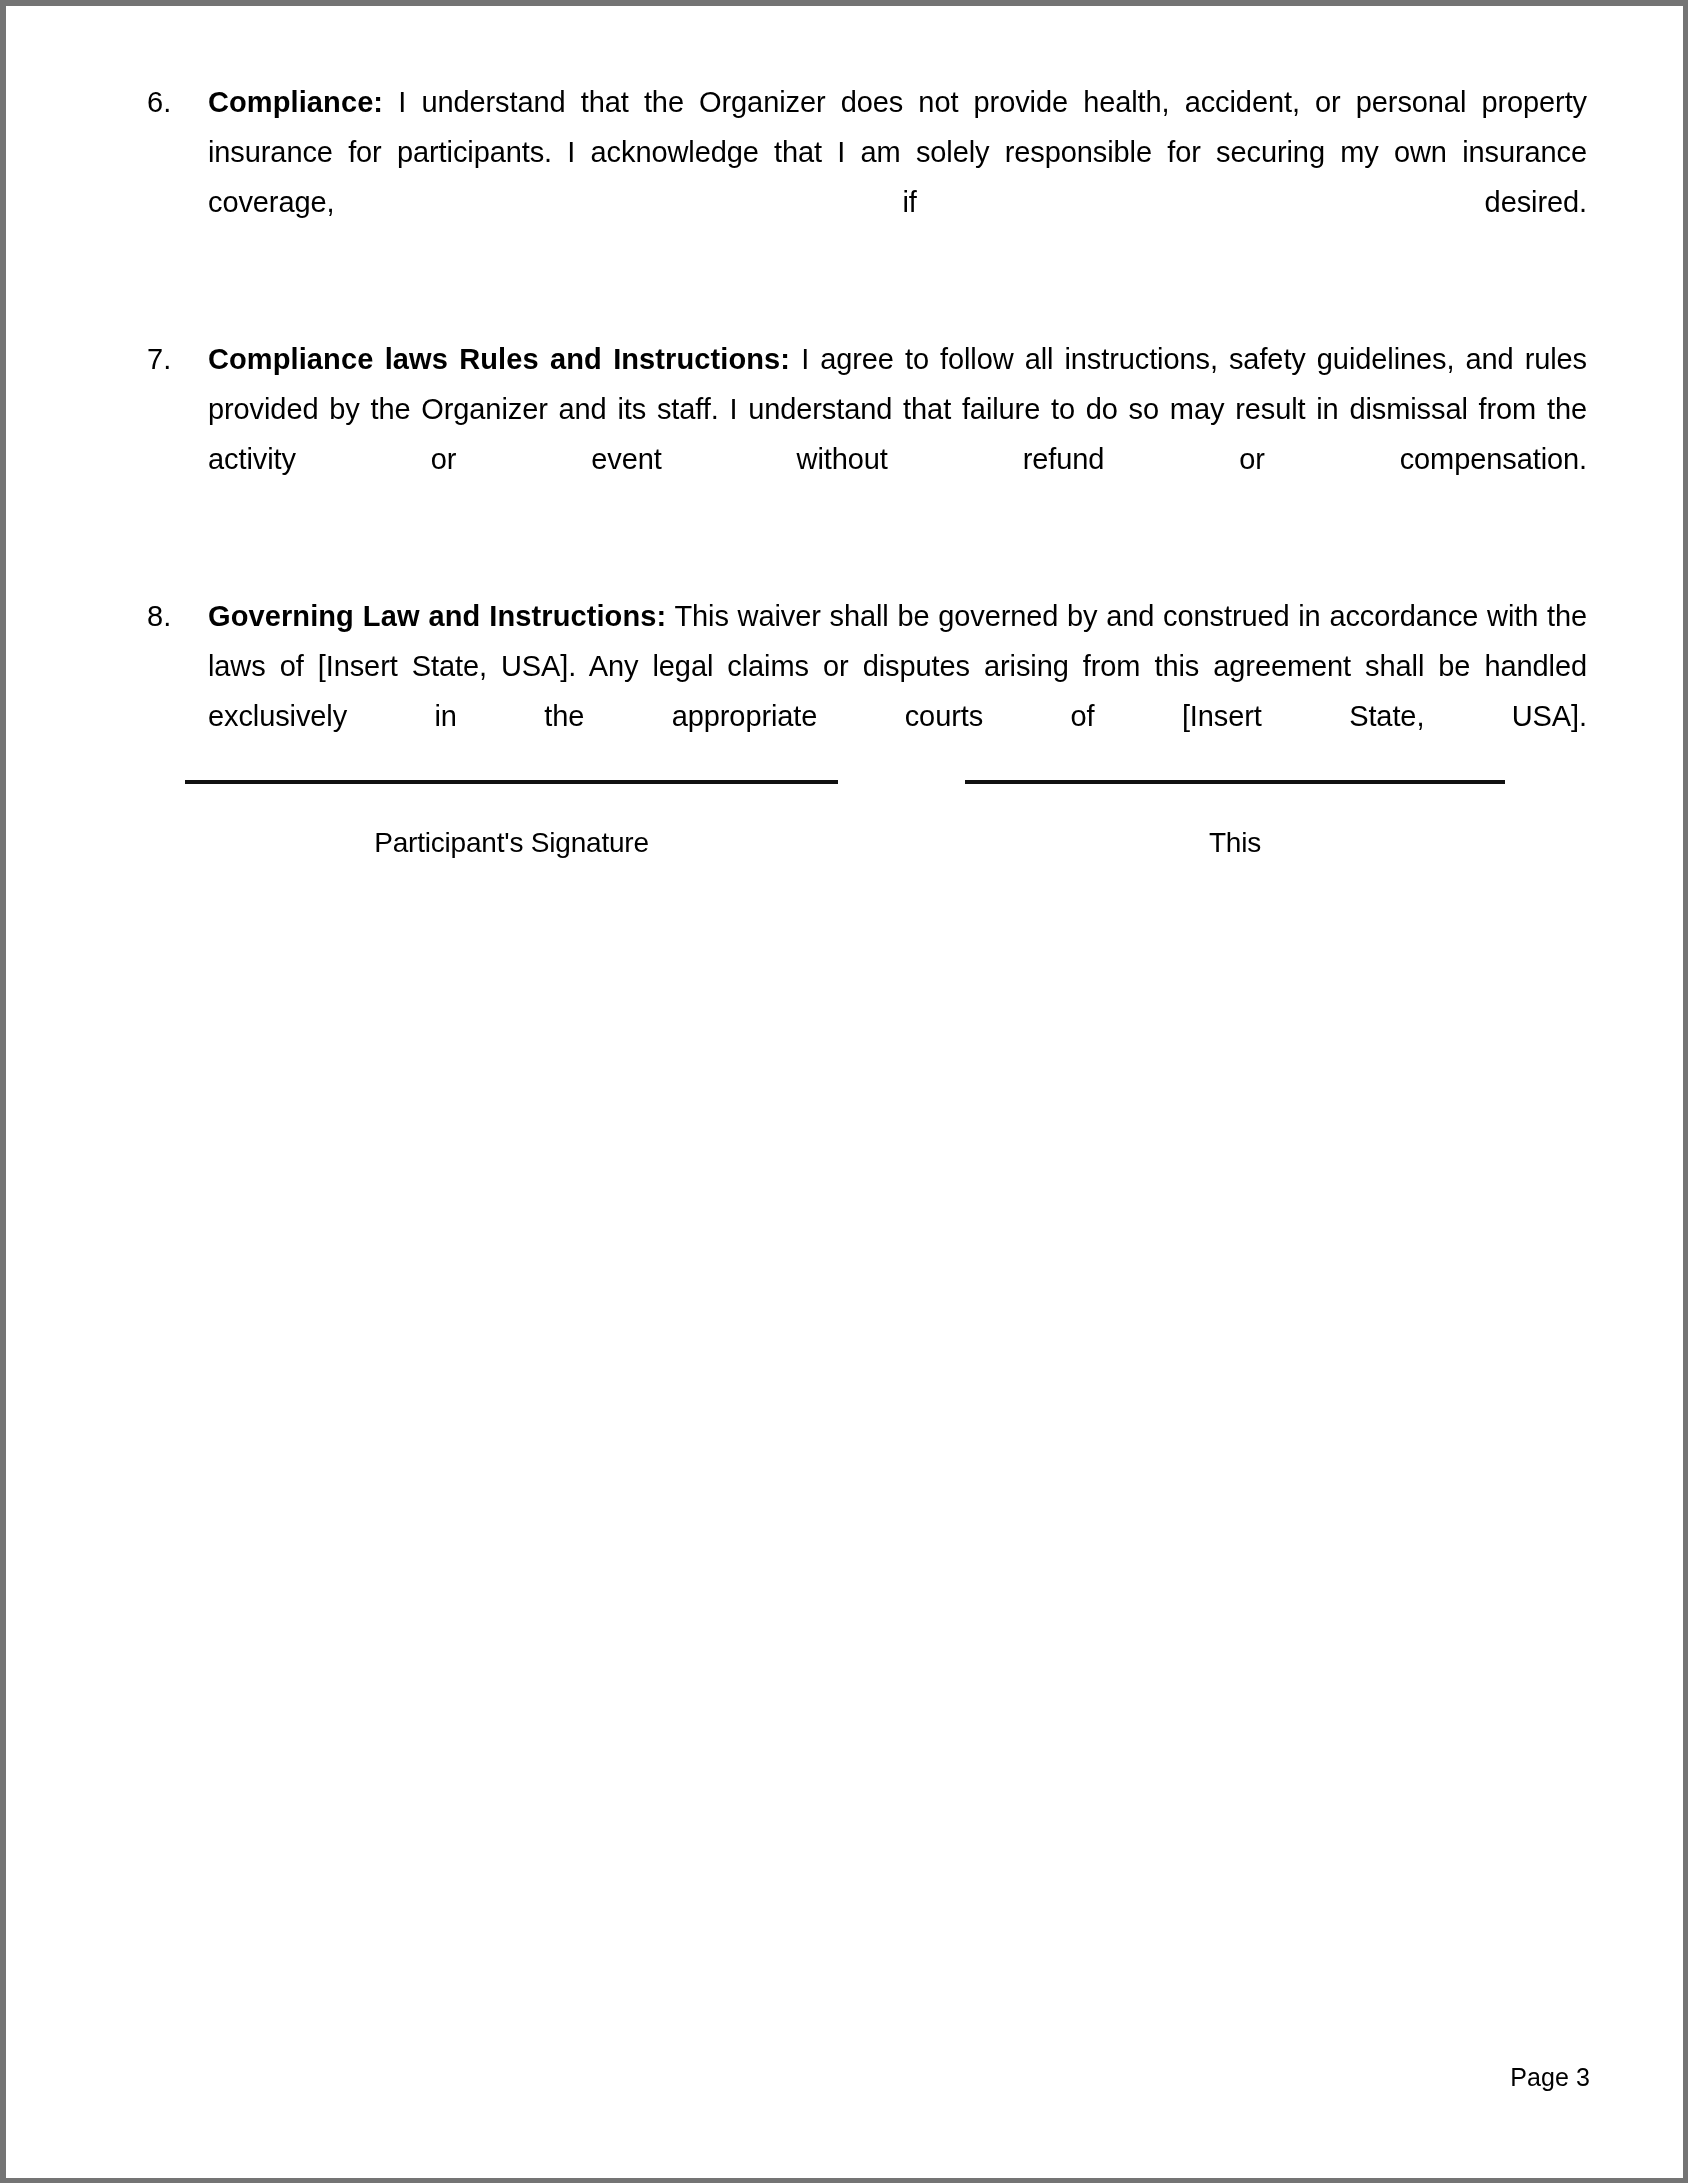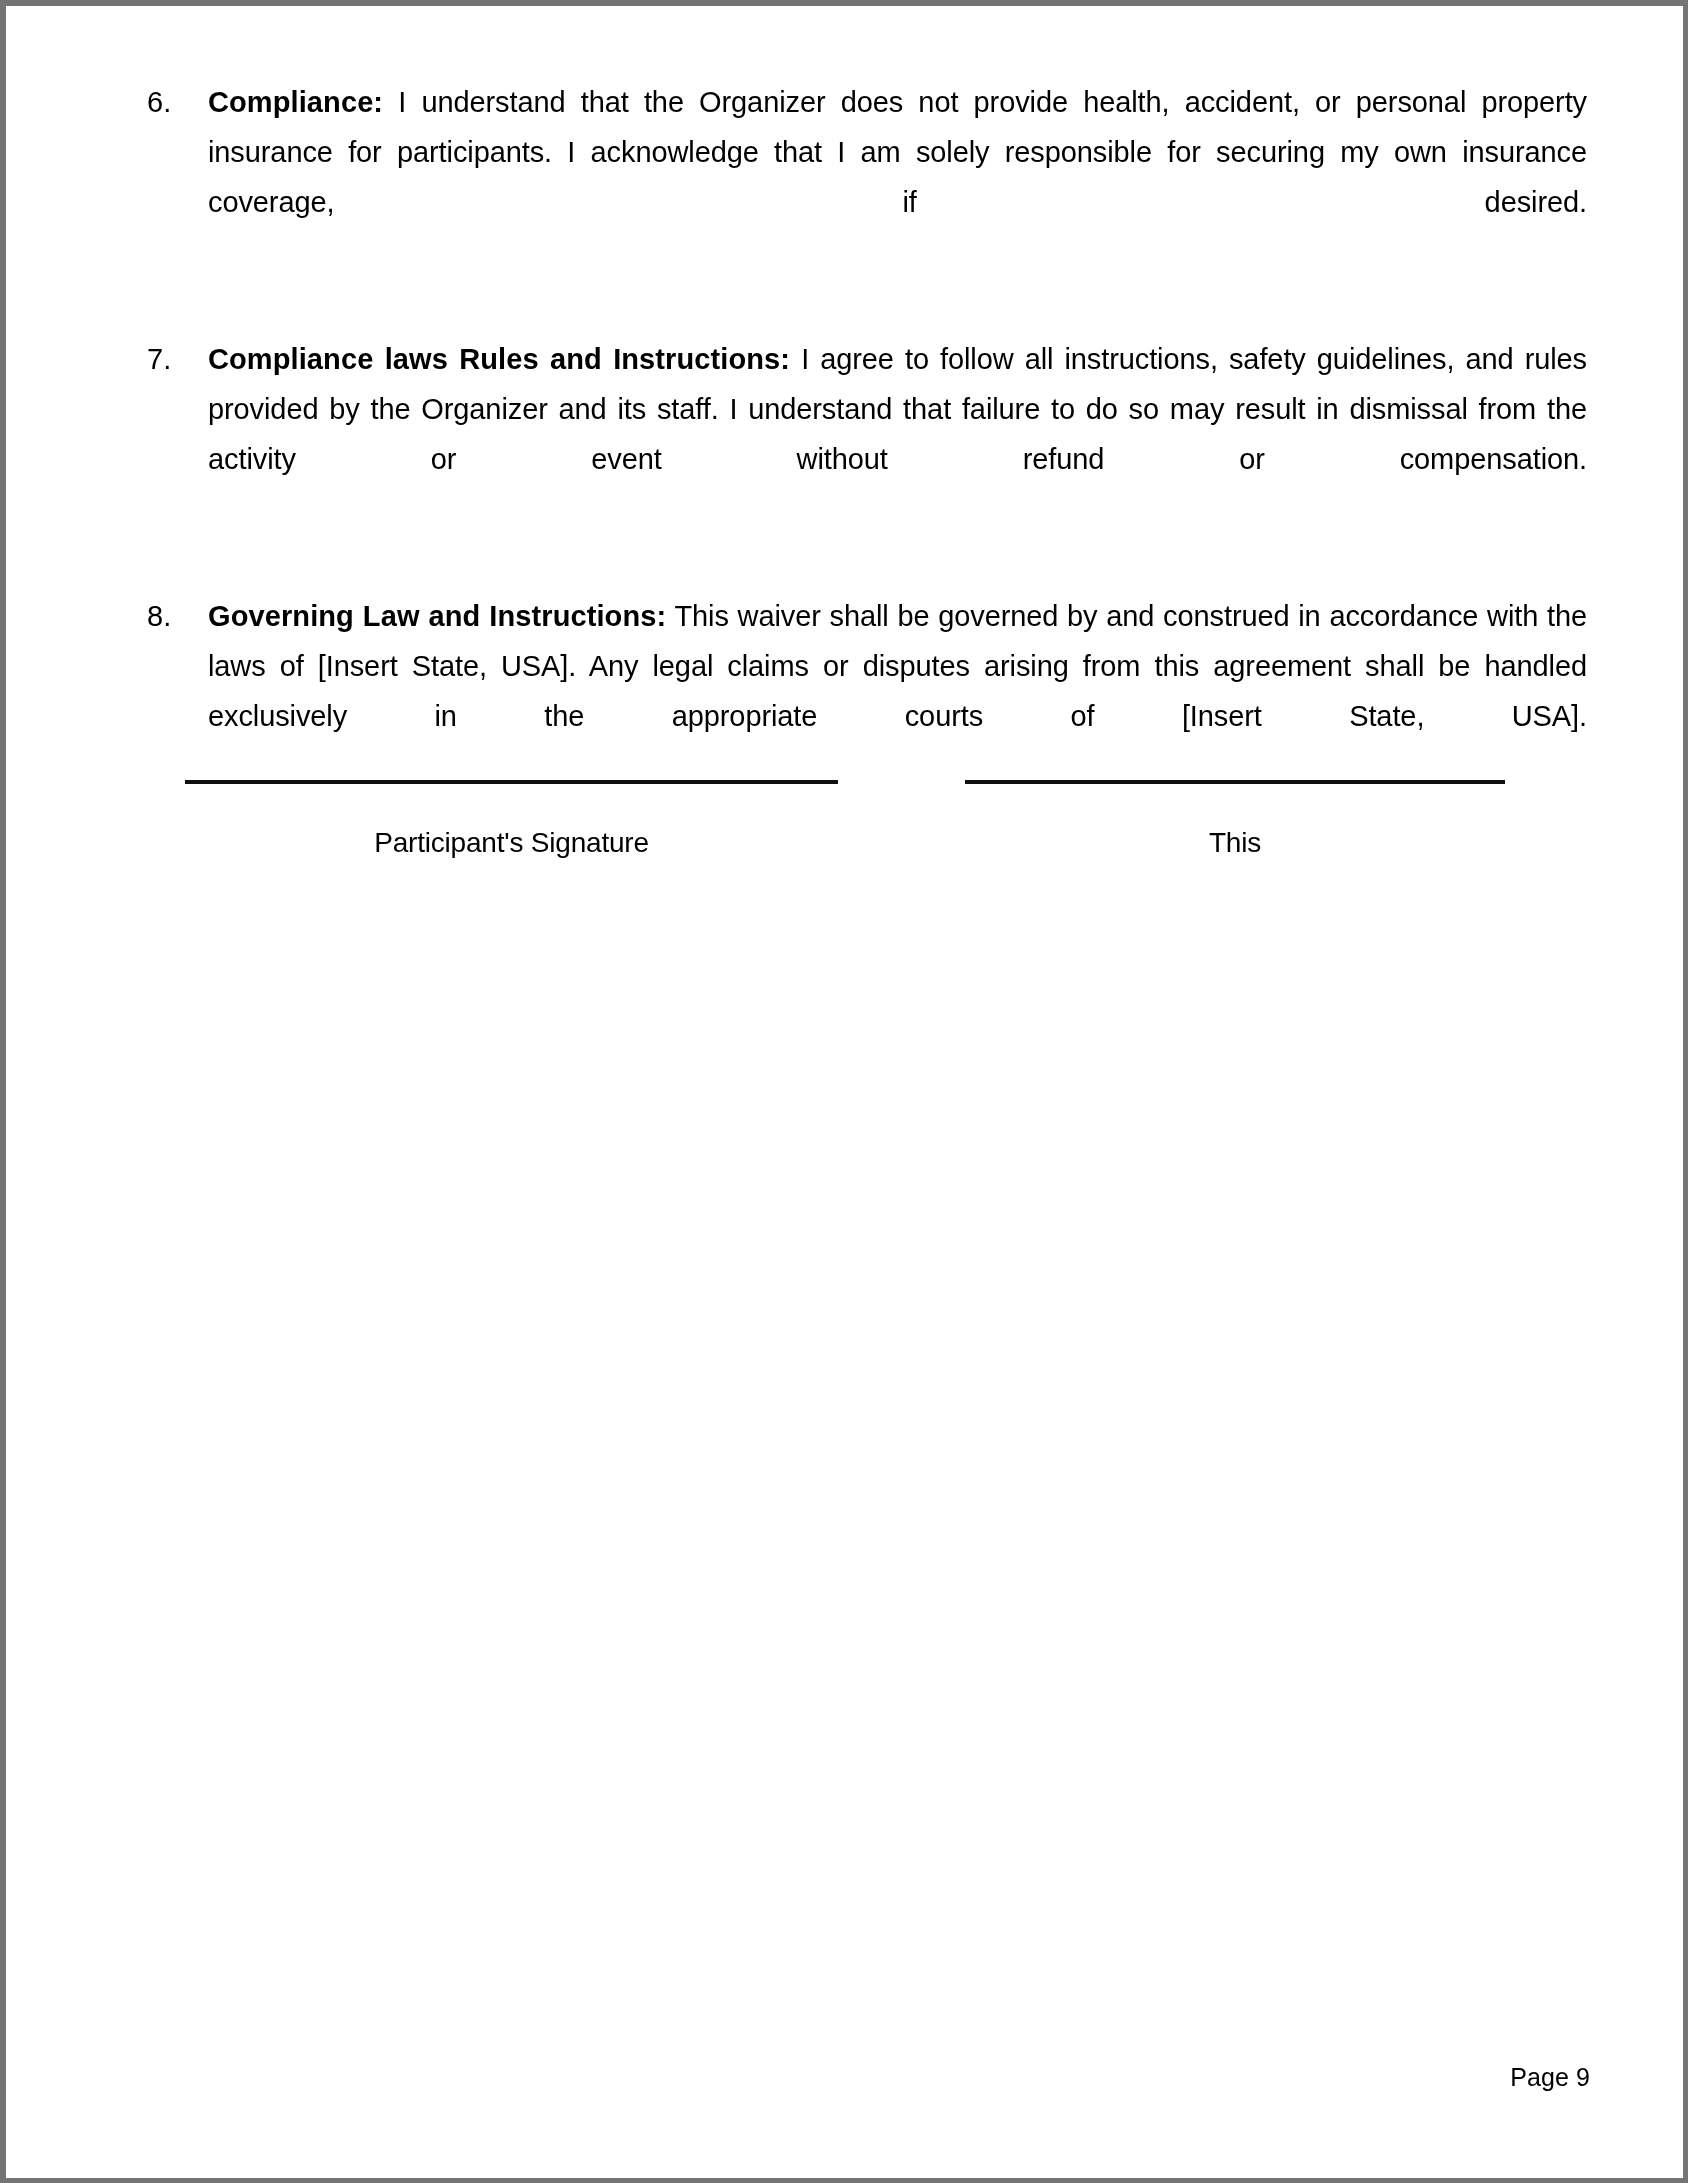--- a/index.html
+++ b/index.html
@@ -147,16 +147,16 @@
       <div class="sig-caption">Participant's Signature</div>
     </div>
 
     <div class="sig-field date">
       <div class="sig-line"></div>
       <div class="sig-caption">This</div>
     </div>
 
   </div>
 
-  <div class="footer">Page 9</div>
+  <div class="footer">Page 3</div>
 
 </div>
 
 
 </body></html>

